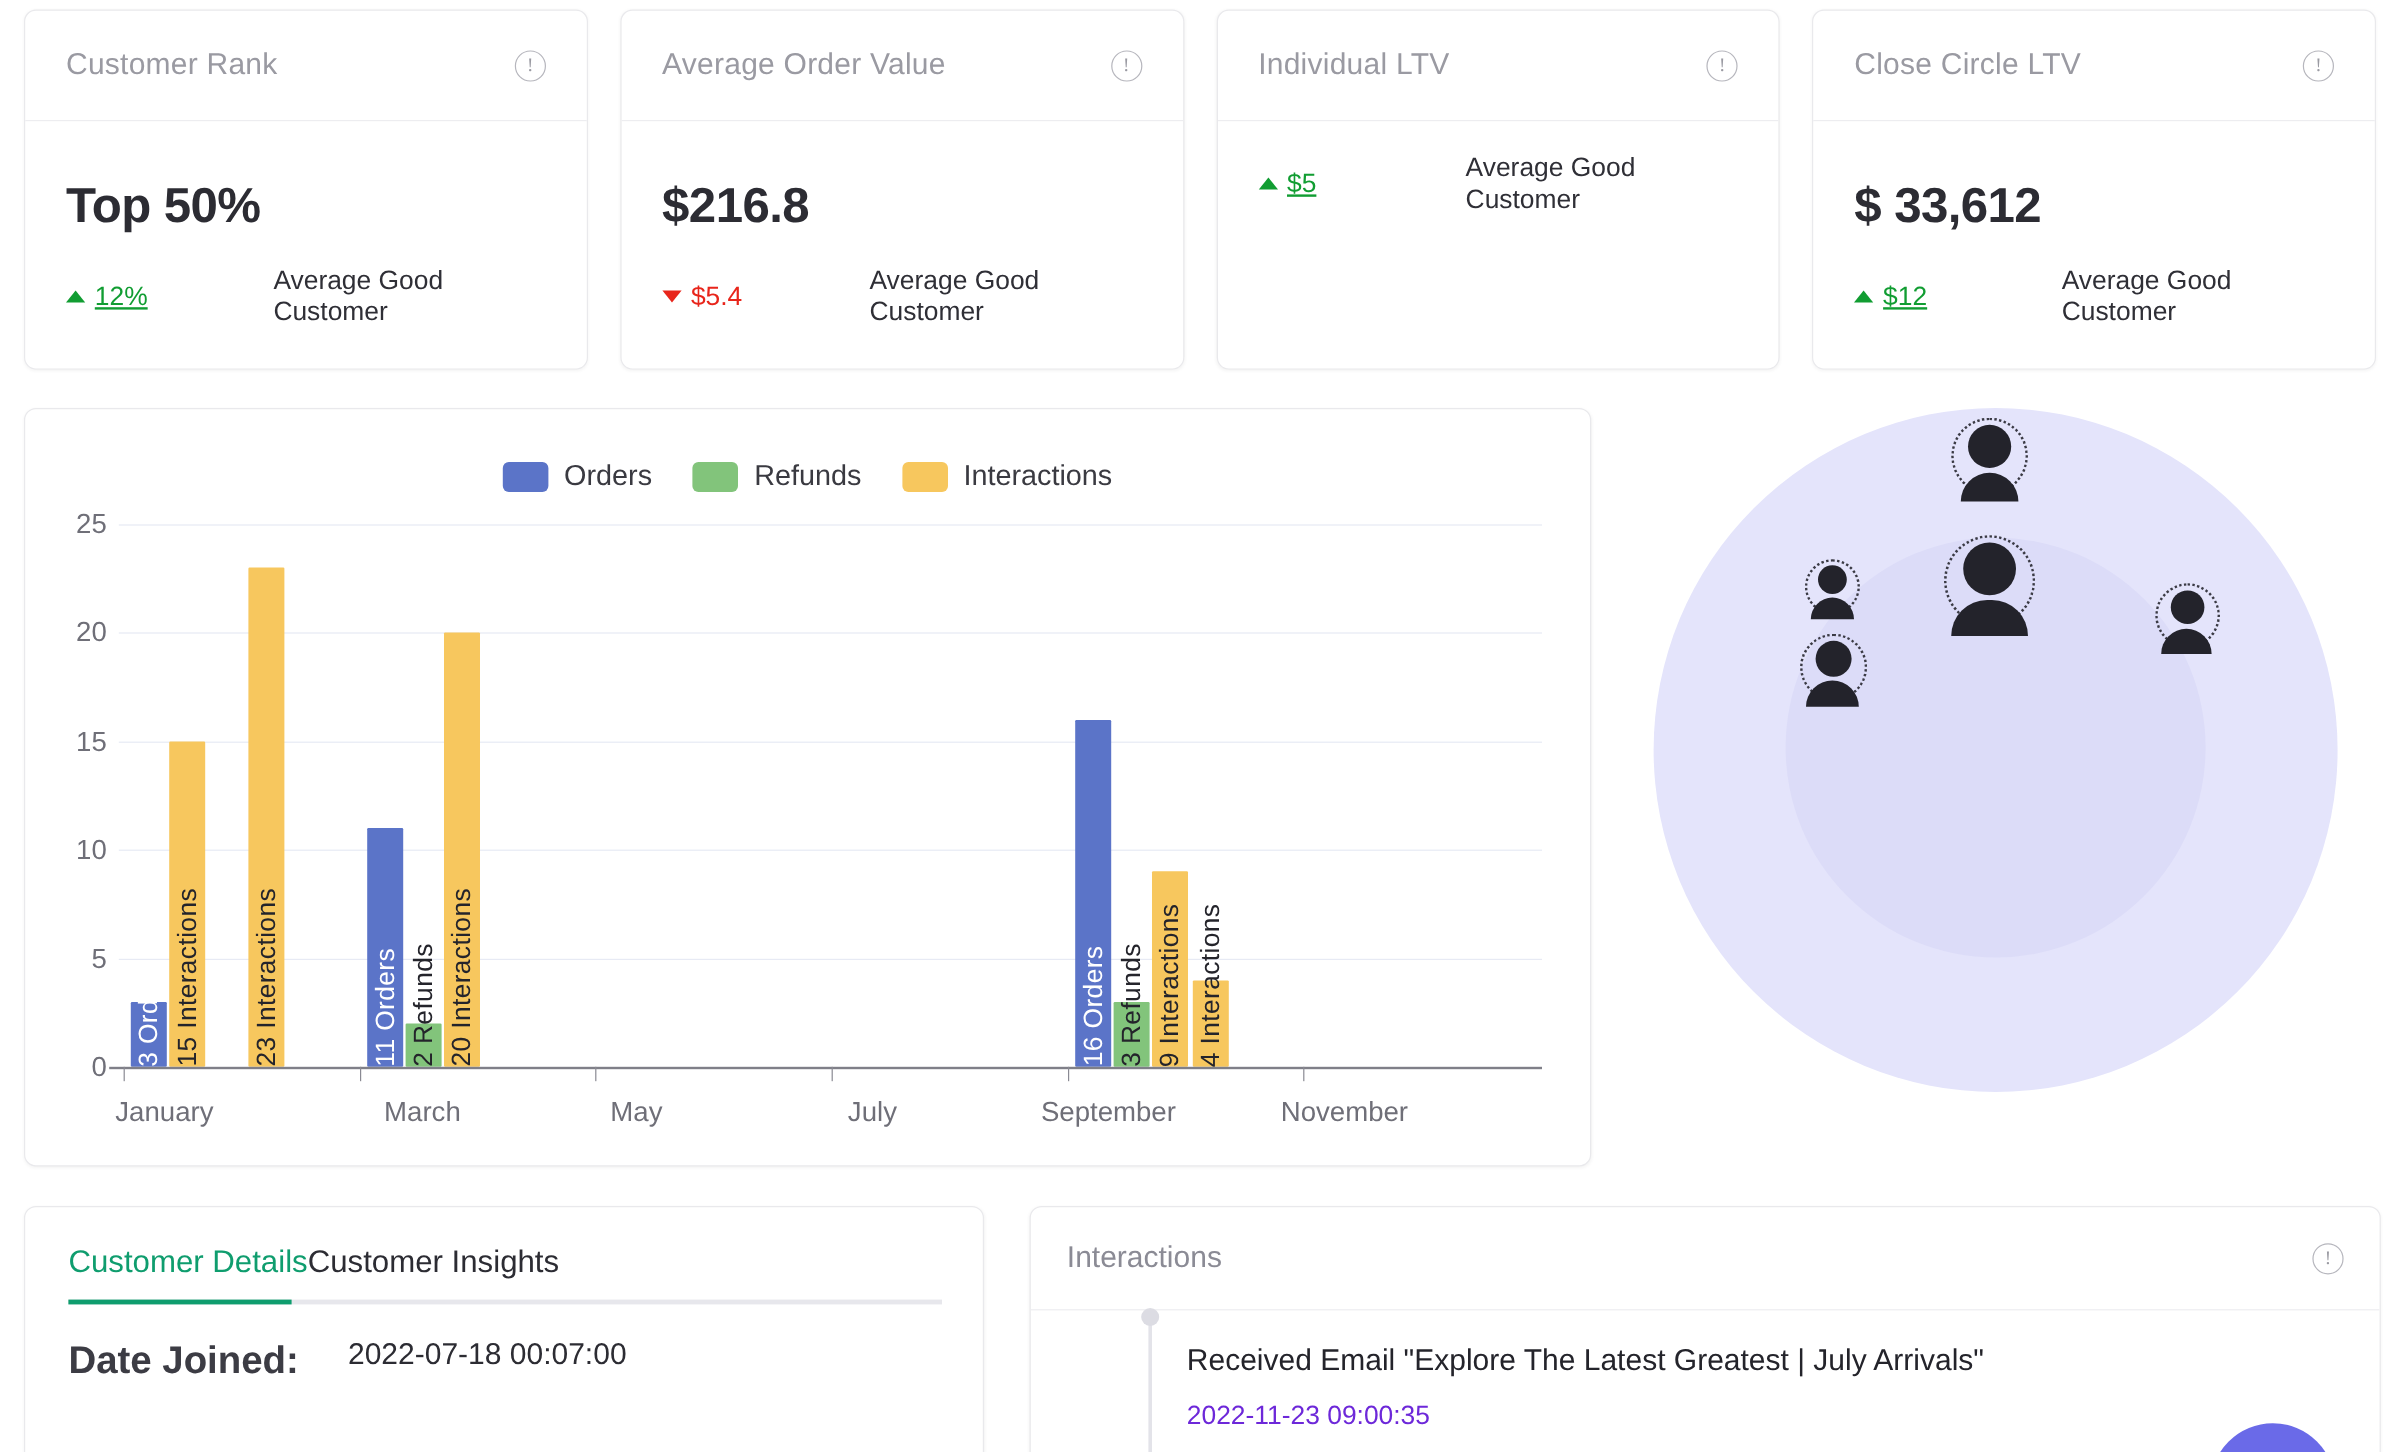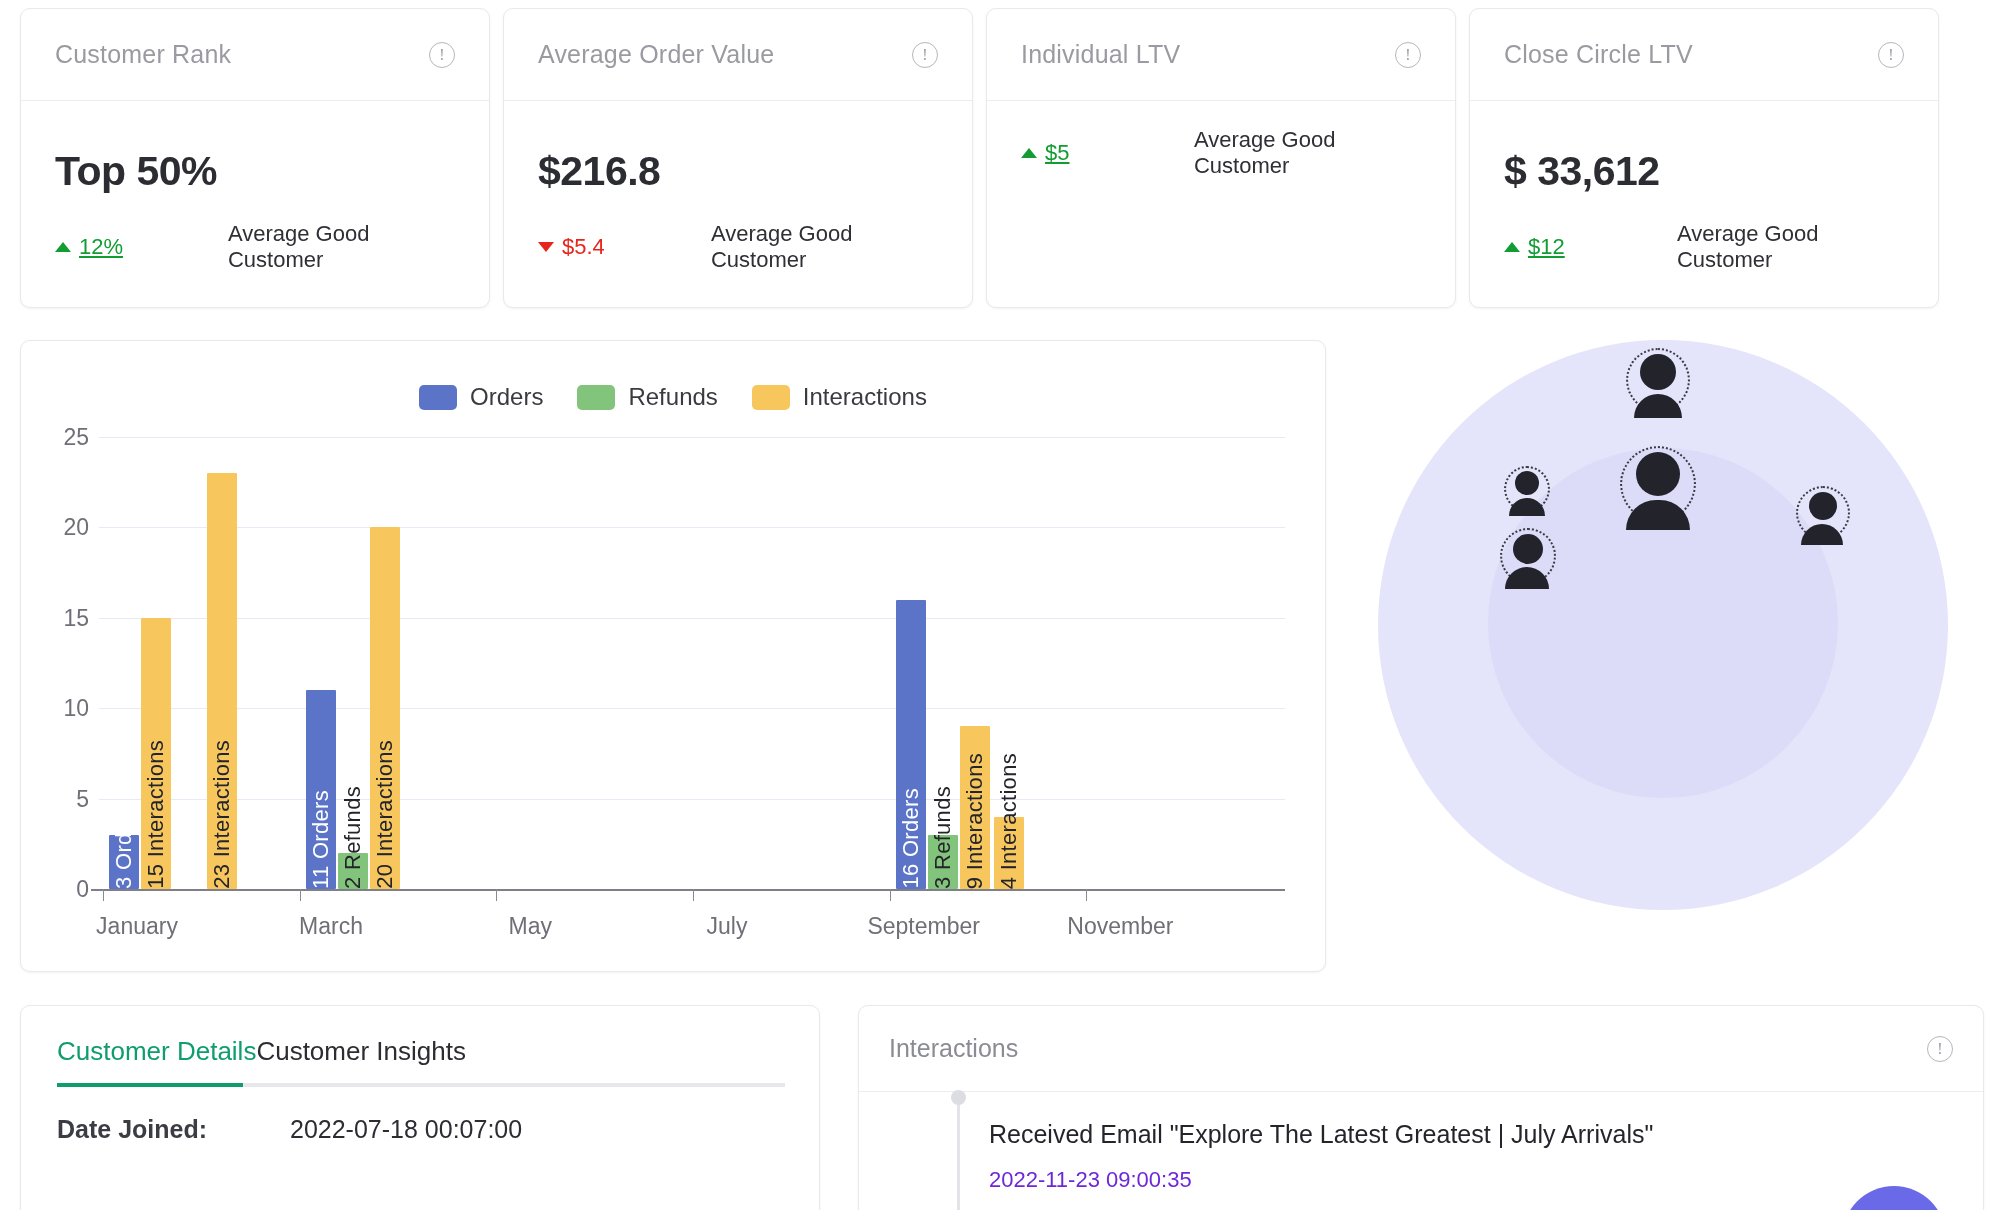--- a/index.html
+++ b/index.html
@@ -5,21 +5,21 @@
   * { box-sizing: border-box; margin: 0; padding: 0; }
   html, body {
     width: 2000px; height: 1210px;
     background: #ffffff;
     font-family: "Liberation Sans", sans-serif;
     overflow: hidden;
   }
   .page { position: relative; width: 2000px; height: 1210px; background:#fff; }
 
   
-  .kpi-row { position:absolute; left:20px; top:8px; width:1960px; height:300px; display:flex; gap:13px; }
+  .kpi-row { position:absolute; left:20px; top:8px; width:1960px; height:300px; display:flex; gap:27px; }
   .kpi-card {
     width: 470px; height: 300px; background:#fff;
     border:1px solid #e9e9ec; border-radius:10px;
     box-shadow: 0 1px 3px rgba(0,0,0,0.05);
     display:flex; flex-direction:column;
   }
   .kpi-head {
     height: 92px; display:flex; align-items:center; justify-content:space-between;
     padding: 0 34px; border-bottom:1px solid #ededf0;
   }
@@ -93,21 +93,21 @@
     background:#fff; border:1px solid #e9e9ec; border-radius:10px;
     box-shadow: 0 1px 3px rgba(0,0,0,0.05); padding: 30px 36px 0 36px;
   }
   .tabs { display:flex; align-items:flex-end; }
   .tab { font-size:26px; padding-bottom:16px; }
   .tab.active { color:#0f9d6e; }
   .tab.inactive { color:#2c2c33; }
   .tab-underline { position:relative; height:4px; background:#e7e7ec; width:728px; margin-top:0; }
   .tab-underline .active-bar { position:absolute; left:0; top:0; height:4px; width:186px; background:#0f9d6e; }
   .detail-row { display:flex; margin-top:28px; }
-  .detail-key { width:233px; font-size:25px; font-weight:700; color:#3c3c44; }
+  .detail-key { width:233px; font-size:32px; font-weight:700; color:#3c3c44; }
   .detail-val { font-size:25px; color:#2c2c33; }
 
   
   .interactions-card {
     position:absolute; left:858px; top:1005px; width:1126px; height:230px;
     background:#fff; border:1px solid #e9e9ec; border-radius:10px;
     box-shadow: 0 1px 3px rgba(0,0,0,0.05); overflow:hidden;
   }
   .int-head {
     height:86px; display:flex; align-items:center; justify-content:space-between;
@@ -261,21 +261,21 @@
           </div>
           <div class="bar" style="left: 895px; height: 72.32px; background: rgb(247, 199, 94);">
             <span class="bar-label" style="color: rgb(36, 36, 43);">4  Interactions</span>
           </div>
         </div>
       <div class="axis-line"></div>
       <div id="x-axis">
           <div class="tickmark" style="left: 82px;"></div>
           <div class="x-label" style="left: 116px;">January</div>
           <div class="tickmark" style="left: 278.667px;"></div>
-          <div class="x-label" style="left: 310px; text-align: center;">March</div>
+          <div class="x-label" style="left: 331px; text-align: center;">March</div>
           <div class="tickmark" style="left: 475.333px;"></div>
           <div class="x-label" style="left: 509.333px;">May</div>
           <div class="tickmark" style="left: 672px;"></div>
           <div class="x-label" style="left: 706px;">July</div>
           <div class="tickmark" style="left: 868.667px;"></div>
           <div class="x-label" style="left: 902.667px;">September</div>
           <div class="tickmark" style="left: 1065.33px;"></div>
           <div class="x-label" style="left: 1099.33px;">November</div>
         </div>
     </div>

